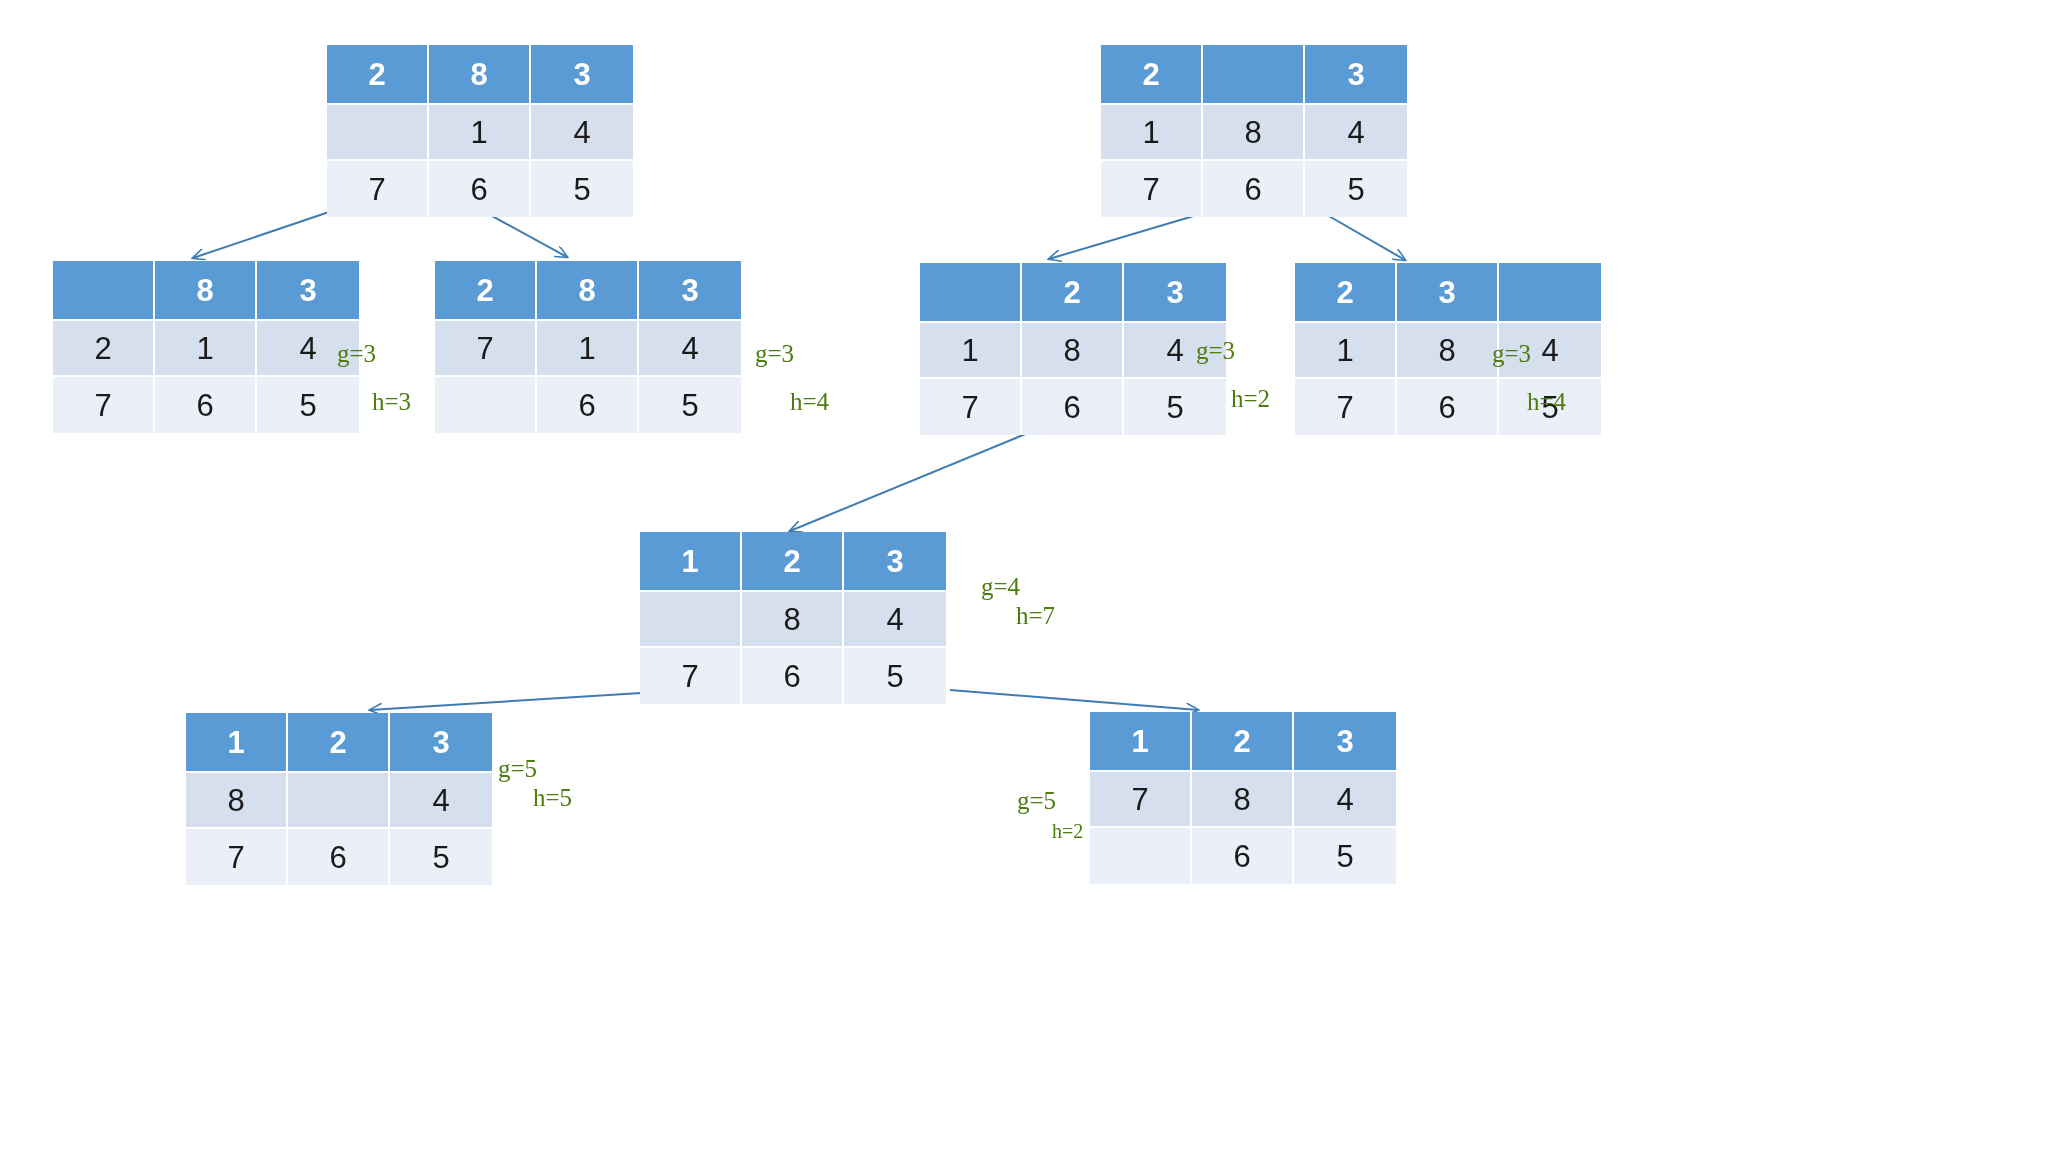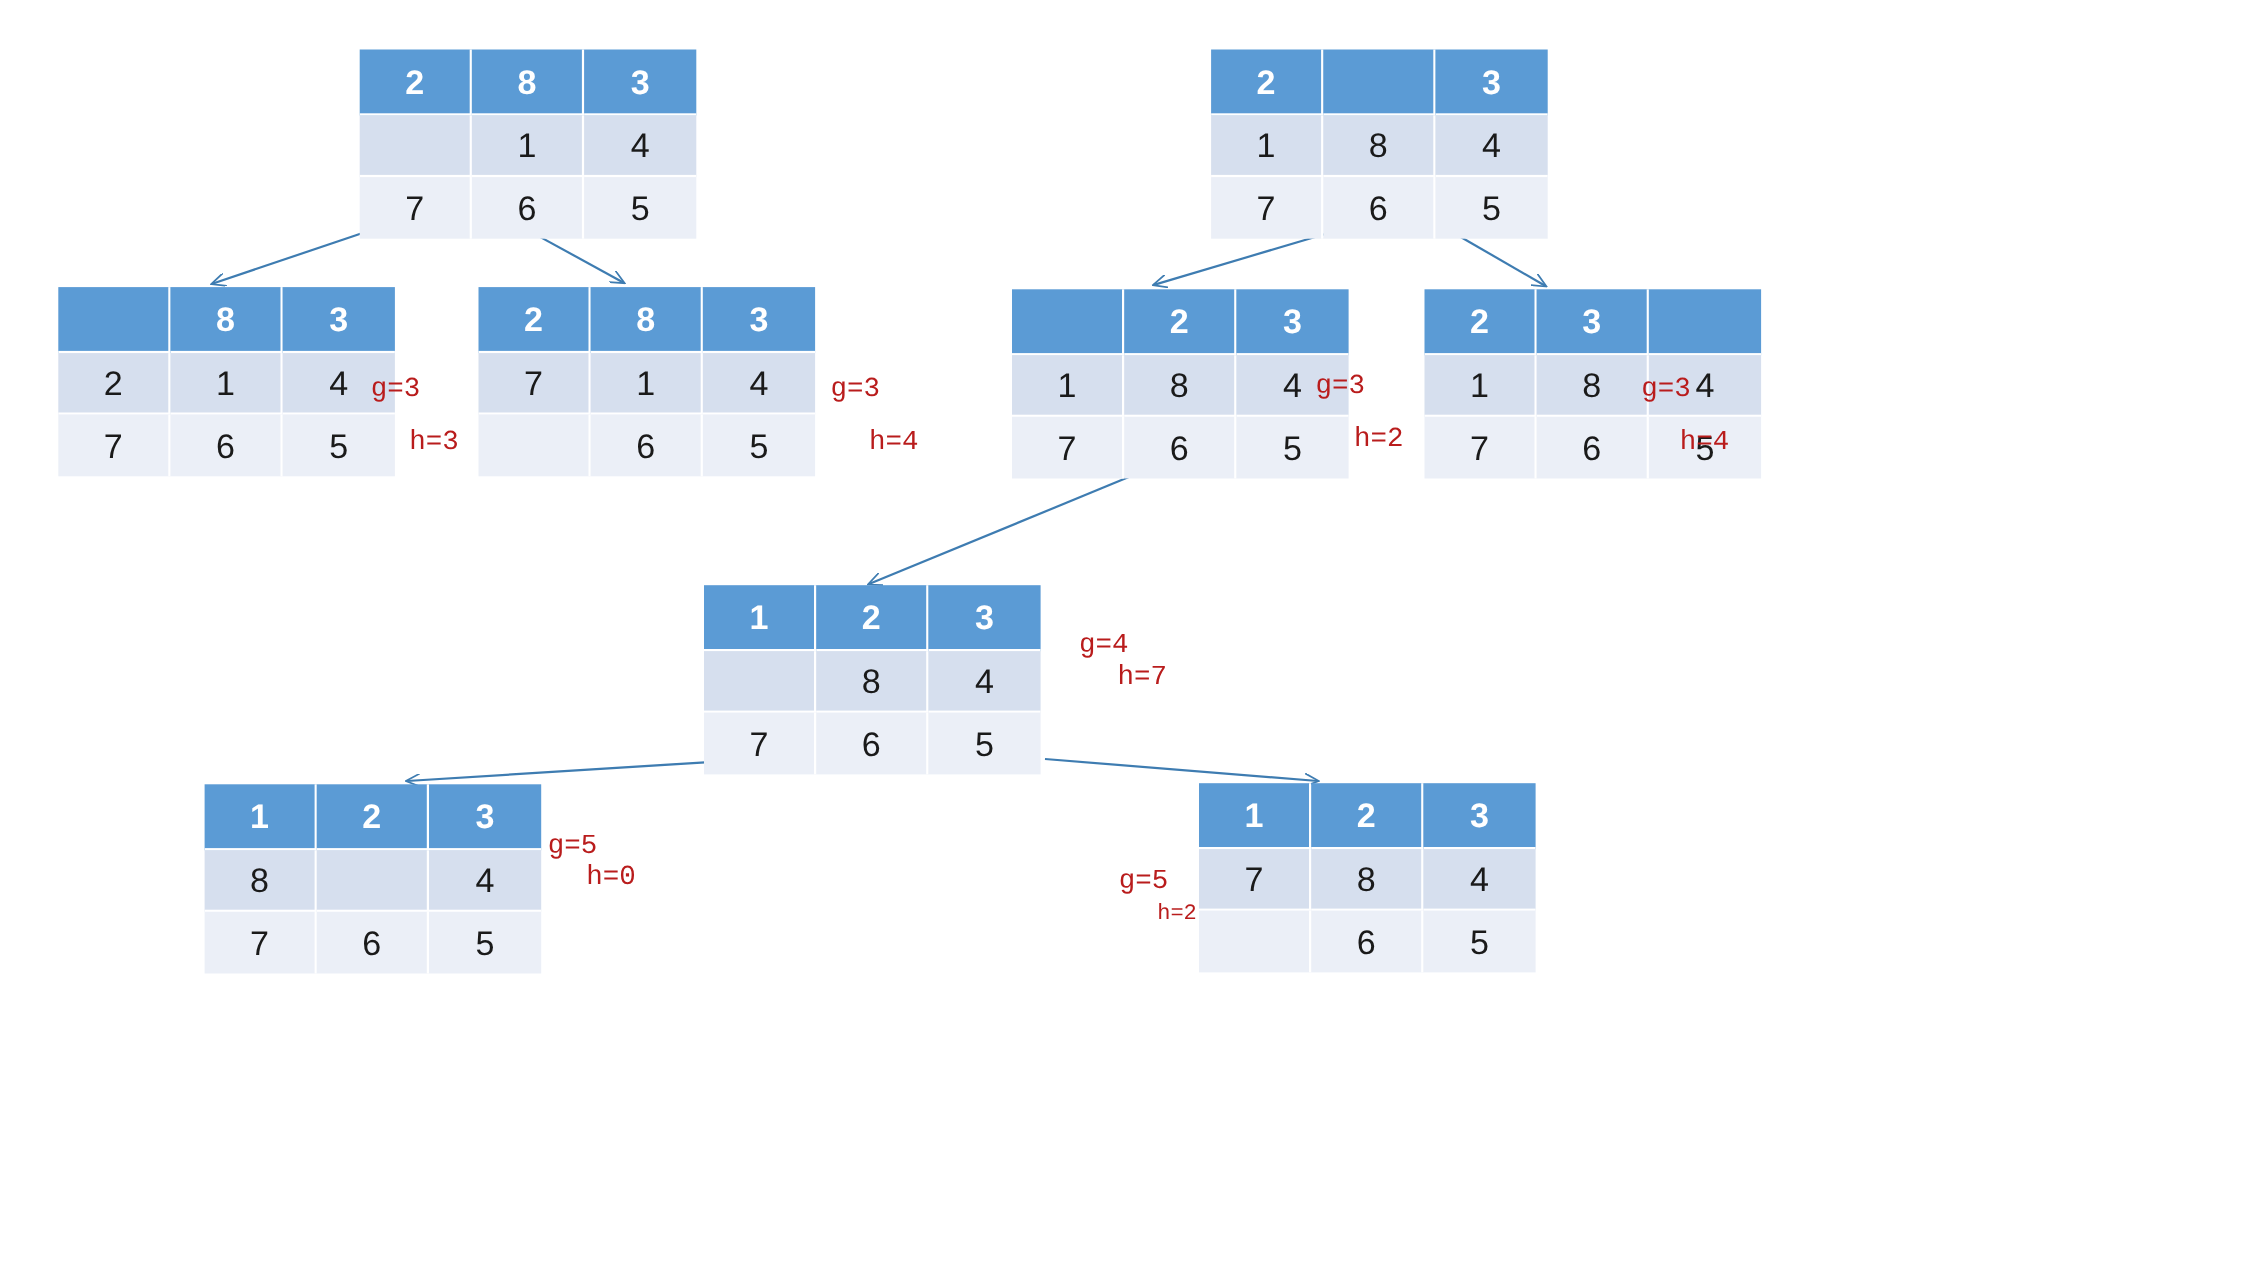--- a/index.html
+++ b/index.html
@@ -71,23 +71,23 @@
   }
   .puzzle-table td:last-child {
     border-right: none;
   }
 
   .gh-label {
     position: absolute;
     z-index: 3;
     font-size: 25px;
     line-height: 1.15;
-    color: #b91c1c;
+    color: #4d7c0f;
     white-space: nowrap;
-    font-family: Liberation Mono, monospace;
+    font-family: Liberation Serif, serif;
   }
   .gh-label .gh-g { display: block; }
   .gh-label .gh-h { display: block; margin-left: 35px; }
 
   .gh-label.tight .gh-g { font-size: 25px; }
   .gh-label.tight .gh-h { font-size: 20px; }
   .gh-label.tight { line-height: 1.3; }
 
   .gh-label.spaced { line-height: 1.9; }
 </style>
@@ -302,21 +302,21 @@
       <div class="gh-label spaced" style="left: 1492px; top: 330px;">
         <span class="gh-g">g=3</span>
         <span class="gh-h">h=4</span>
       </div>
       <div class="gh-label" style="left: 981px; top: 573px;">
         <span class="gh-g">g=4</span>
         <span class="gh-h">h=7</span>
       </div>
       <div class="gh-label" style="left: 498px; top: 755px;">
         <span class="gh-g">g=5</span>
-        <span class="gh-h">h=0</span>
+        <span class="gh-h">h=5</span>
       </div>
       <div class="gh-label tight" style="left: 1017px; top: 785px;">
         <span class="gh-g">g=5</span>
         <span class="gh-h">h=2</span>
       </div>
     </div>
 
 </div>
 
 </body></html>

